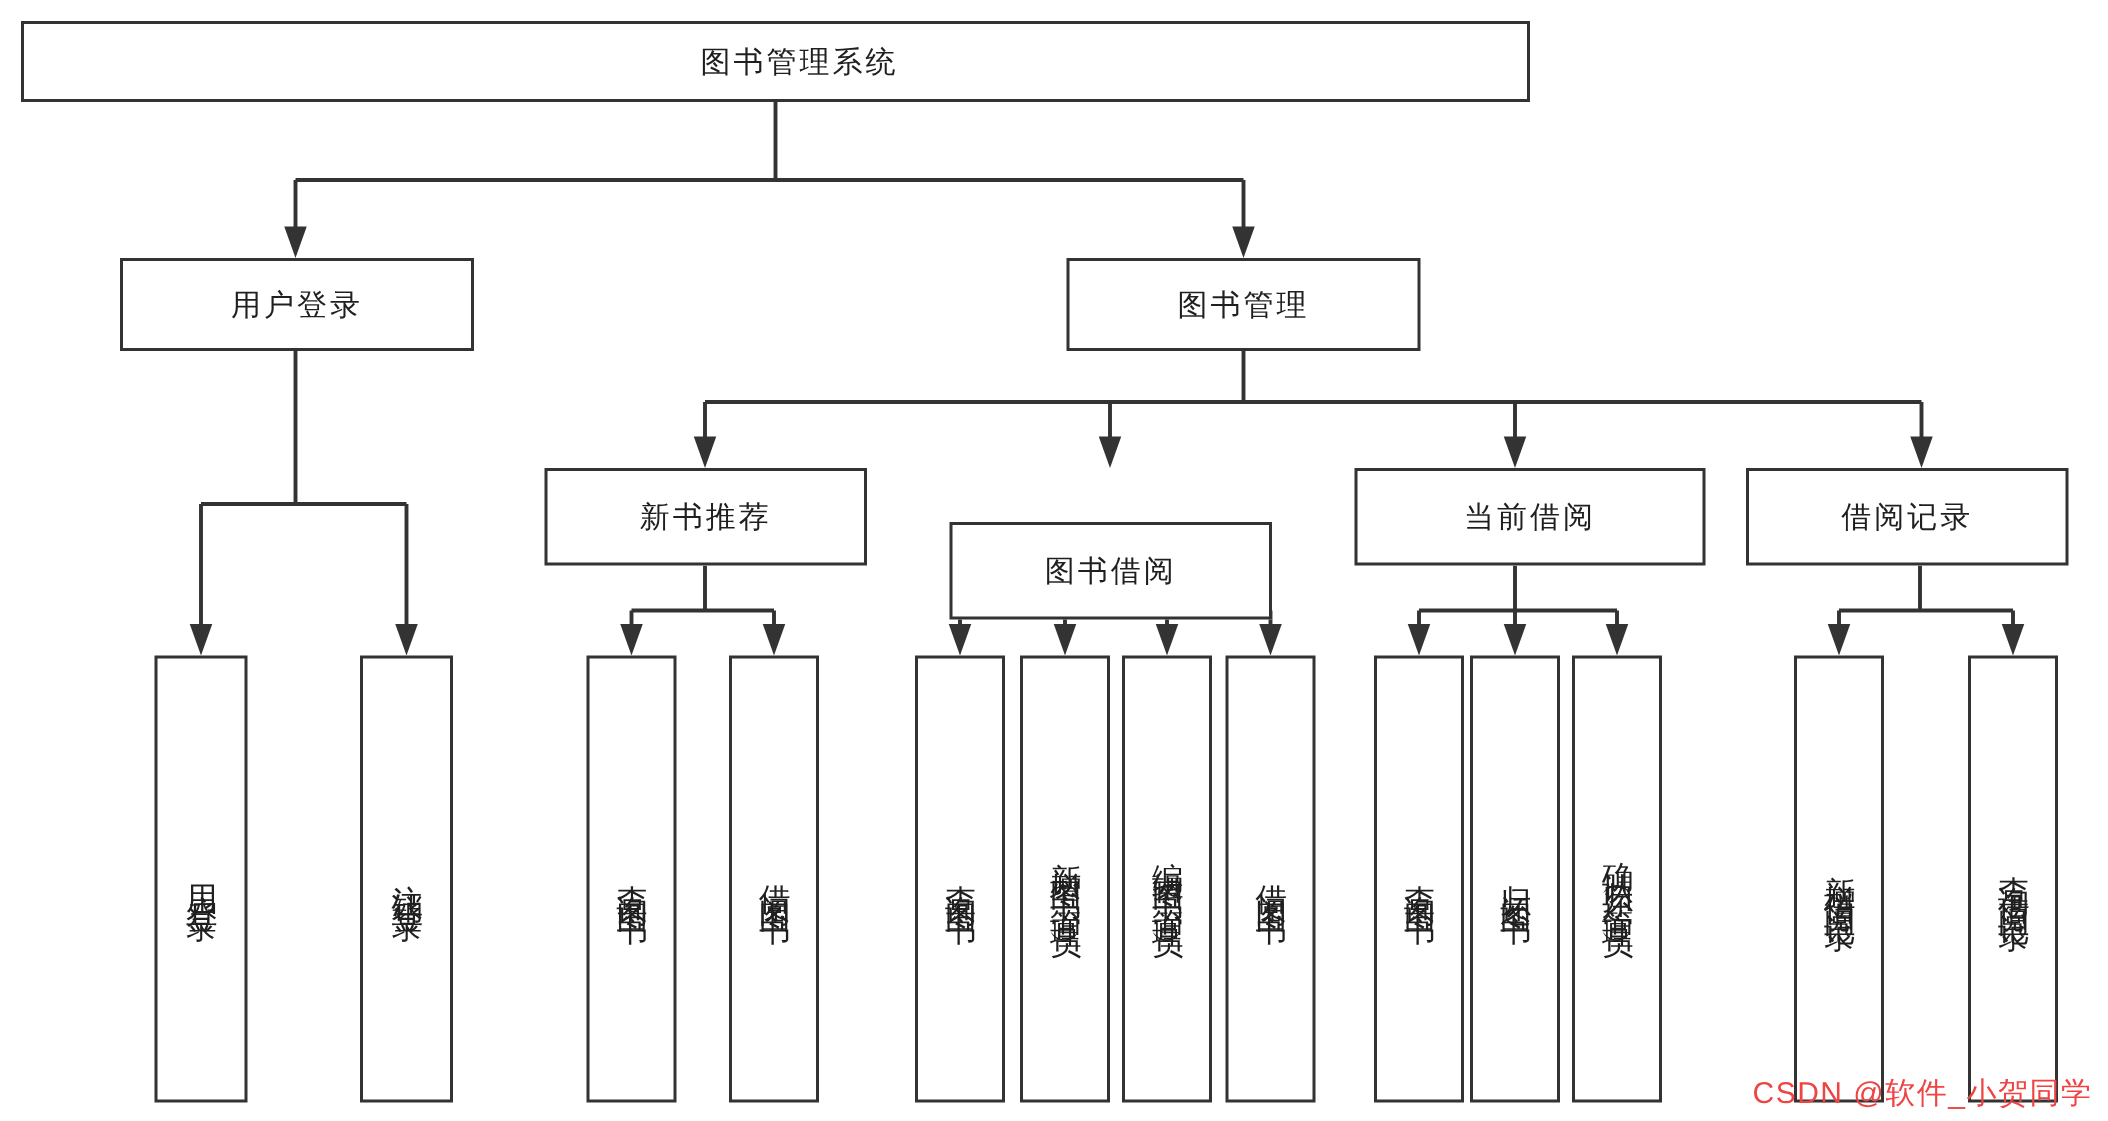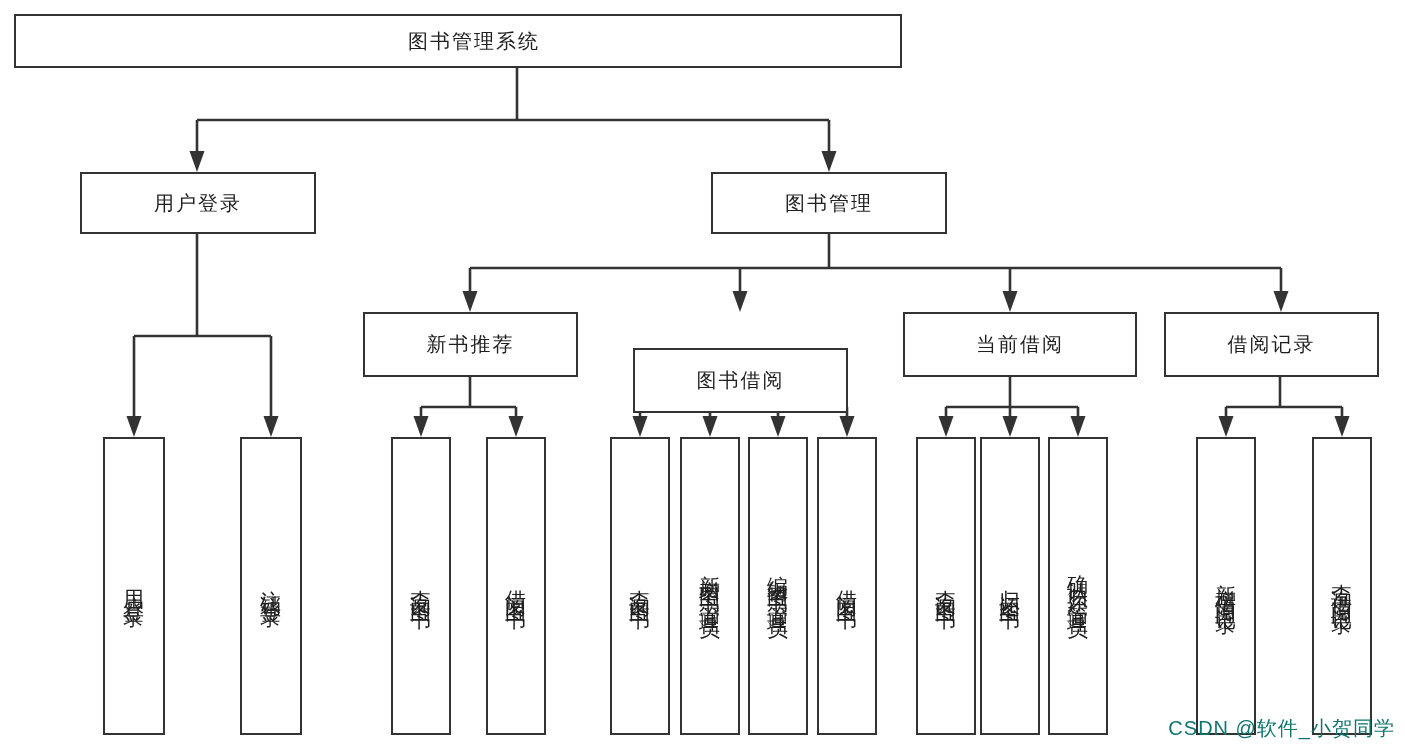--- a/index.html
+++ b/index.html
@@ -42,21 +42,21 @@
     text-orientation: mixed;
     font-size: 21px;
     letter-spacing: 0.3em;
     line-height: 1;
   }
   .watermark {
     position: absolute;
     right: 10px;
     bottom: 5px;
     font-size: 20px;
-    color: #0f766e;
+    color: #ef4444;
     letter-spacing: 1px;
     z-index: 3;
     white-space: nowrap;
     margin-top: 28px;
   }
 </style>
 </head>
 <body>
 
 <div class="canvas">
@@ -85,21 +85,21 @@
       <polygon points="770.5,416 785.5,416 778,437"></polygon>
       <polygon points="839.5,416 854.5,416 847,437"></polygon>
       <polygon points="938.5,416 953.5,416 946,437"></polygon>
       <polygon points="1002.5,416 1017.5,416 1010,437"></polygon>
       <polygon points="1070.5,416 1085.5,416 1078,437"></polygon>
       <polygon points="1218.5,416 1233.5,416 1226,437"></polygon>
       <polygon points="1334.5,416 1349.5,416 1342,437"></polygon>
     </g>
   </svg>
 
-  <div class="node h" style="left:14px; top:14px; width:888px; height:54px;padding-left:32px;">
+  <div class="node h" style="left:14px; top:14px; width:1006px; height:54px;padding-left:32px;">
     <span>图书管理系统</span>
   </div>
 
   <div class="node h" style="left:80px; top:172px; width:236px; height:62px;">
     <span>用户登录</span>
   </div>
   <div class="node h" style="left:711px; top:172px; width:236px; height:62px;">
     <span>图书管理</span>
   </div>
 

